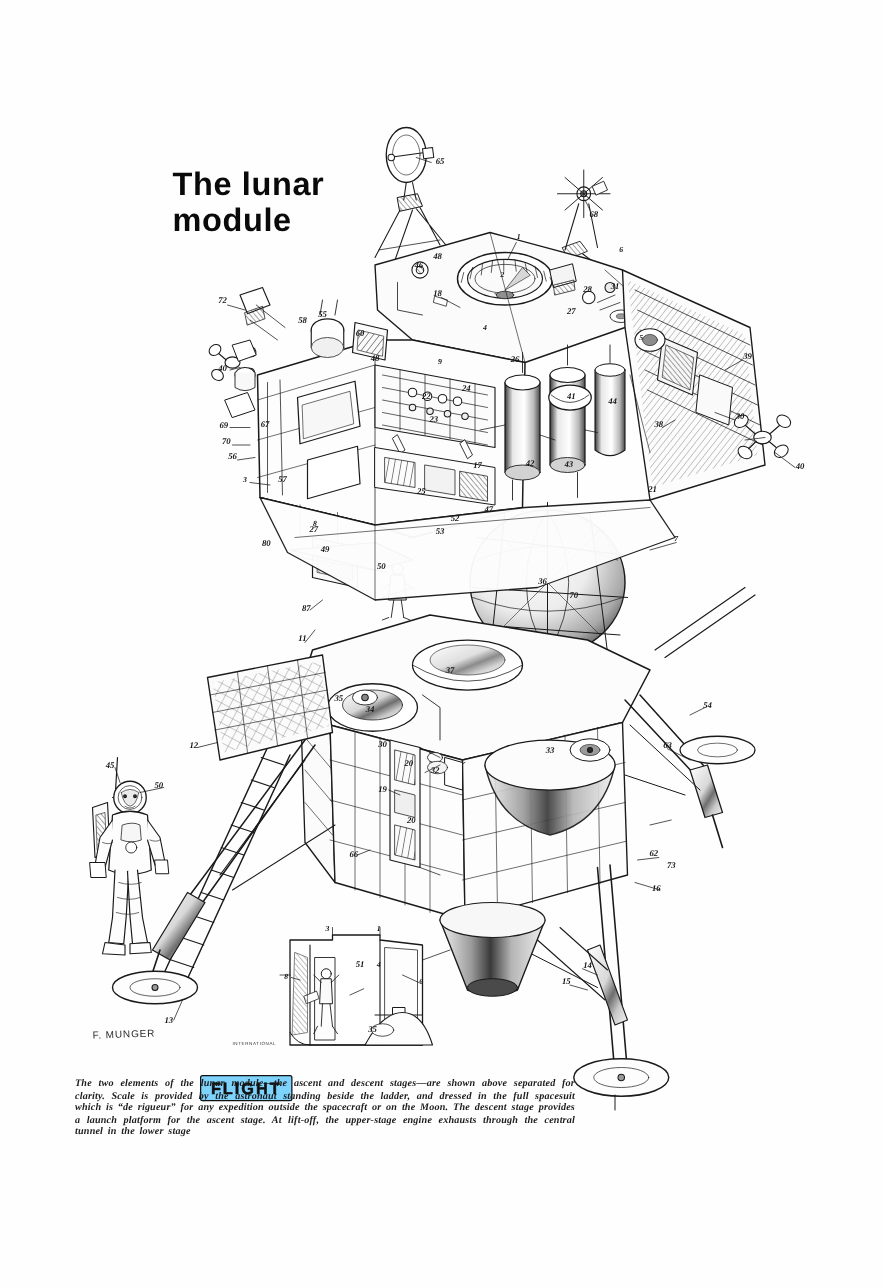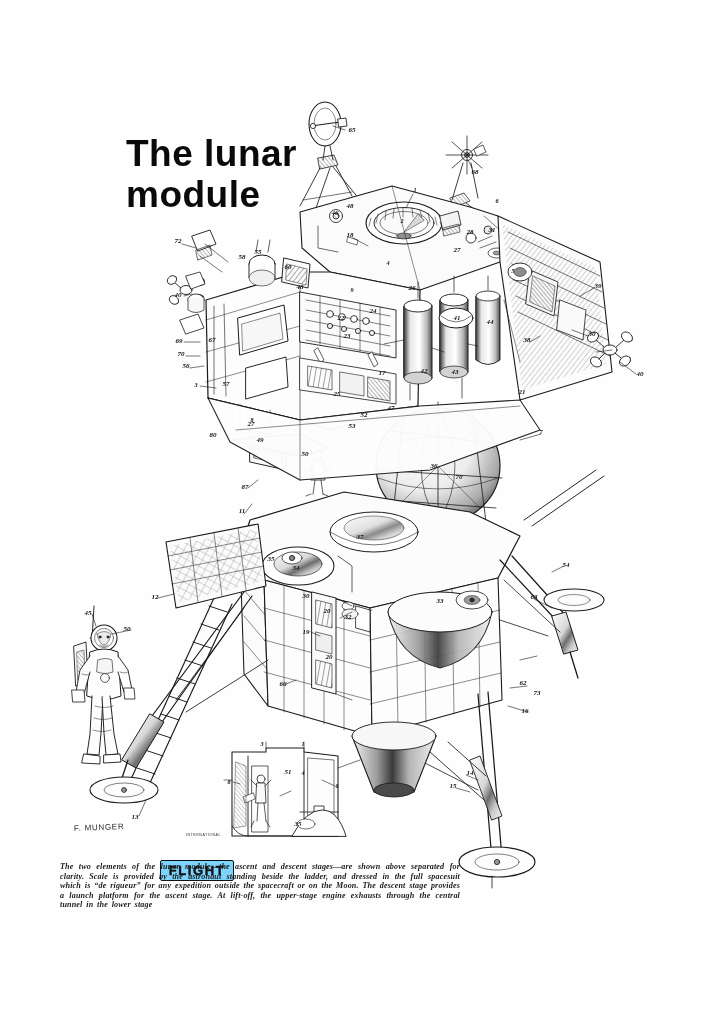--- a/index.html
+++ b/index.html
@@ -5,23 +5,23 @@
 <style>
   html,body{margin:0;padding:0;background:#fff;}
   body{
     width:708px;height:1030px;position:relative;overflow:hidden;
     font-family:"Liberation Sans",sans-serif;background:#fefefe;
   }
   #page{position:absolute;inset:0;background:#fefefe;}
 
   
   #title{
-    position:absolute;left:126px;top:133px;
+    position:absolute;left:138px;top:133px;
     font-family:"Liberation Sans",sans-serif;
-    font-weight:bold;font-size:37px;line-height:1.12;
+    font-weight:bold;font-size:26px;line-height:1.12;
     letter-spacing:0.5px;color:#0a0a0a;white-space:pre-line;
   }
 
   
   #caption{
     position:absolute;left:60px;top:862px;width:400px;
     font-family:"Liberation Serif",serif;
     font-weight:bold;font-style:italic;
     font-size:8.1px;line-height:9.6px;
     color:#1b1b1b;text-align:justify;

